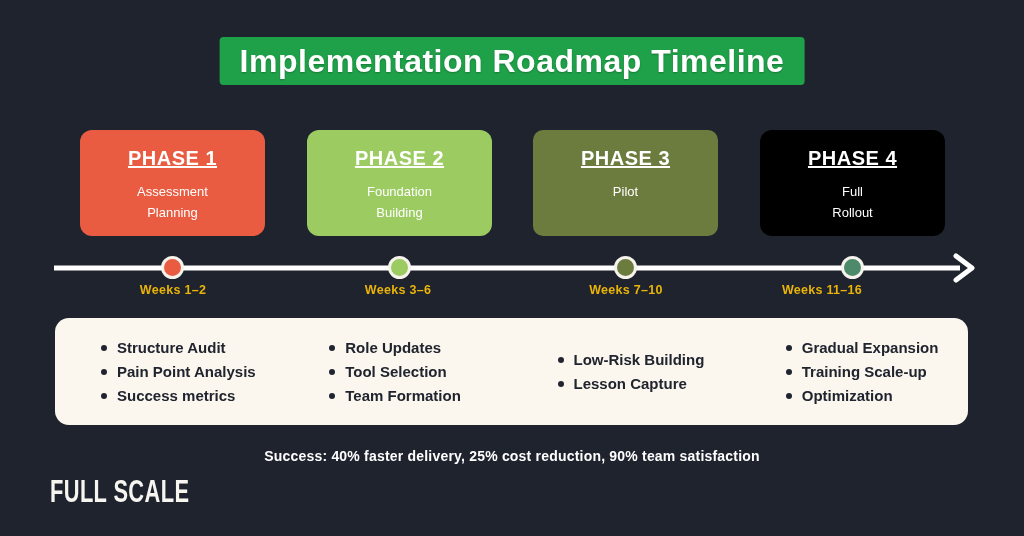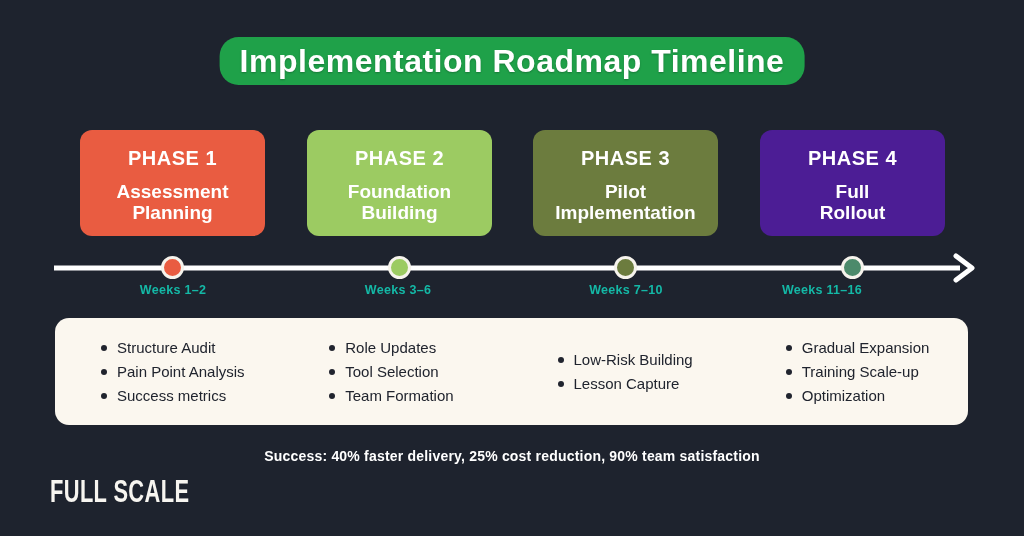--- a/index.html
+++ b/index.html
@@ -16,21 +16,21 @@
   }
 
   
   .title-banner {
     position: absolute;
     left: 50%;
     top: 37px;
     transform: translateX(-50%);
     height: 48px;
     padding: 0 20px;
-    border-radius: 19px;
+    border-radius: 4px;
     display: flex;
     align-items: center;
     justify-content: center;
   }
   .title-banner h1 {
     color: #ffffff;
     font-size: 32px;
     font-weight: 700;
     letter-spacing: 0.5px;
     white-space: nowrap;
@@ -46,29 +46,30 @@
     border-radius: 12px;
     color: #ffffff;
     text-align: center;
     padding-top: 17px;
   }
   .phase-card .phase-label {
     font-size: 20px;
     font-weight: 700;
     letter-spacing: 0.5px;
     margin-bottom: 11px;
+    text-decoration: underline;
   }
   .phase-card .phase-sub {
-    font-size: 19px;
+    font-size: 13px;
     line-height: 21px;
-    font-weight: 700;
+    font-weight: 400;
   }
   .phase-1 { left: 80px; }
   .phase-2 { left: 307px; }
-  .phase-3 { left: 533px; }
+  .phase-3 { left: 533px; border-radius: 10px; }
   .phase-4 { left: 760px; }
 
   
   .timeline-arrow { position: absolute; left: 48px; top: 252px; }
   .timeline-dot {
     position: absolute;
     top: 256px;
     width: 23px;
     height: 23px;
     border: 3px solid #f6f3ec;
@@ -76,21 +77,21 @@
   }
   .dot-1 { left: 161px; }
   .dot-2 { left: 388px; }
   .dot-3 { left: 614px; }
   .dot-4 { left: 841px; }
   .week-label {
     position: absolute;
     top: 283px;
     width: 140px;
     text-align: center;
-    color: #14b8a6;
+    color: #eab308;
     font-size: 12.5px;
     font-weight: 700;
     letter-spacing: 0.3px;
   }
   .week-1 { left: 103px; }
   .week-2 { left: 328px; }
   .week-3 { left: 556px; }
   .week-4 { left: 752px; }
 
   
@@ -98,20 +99,21 @@
     position: absolute;
     left: 55px;
     top: 318px;
     width: 913px;
     height: 107px;
     border-radius: 14px;
     display: grid;
     grid-template-columns: repeat(4, 1fr);
     align-items: center;
     padding: 6px 0;
+    font-weight: bold;
   }
   .details-column { padding-left: 44px; list-style: none; }
   .details-column li {
     position: relative;
     font-size: 15px;
     line-height: 24px;
     color: #20242e;
     padding-left: 18px;
     white-space: nowrap;
   }
@@ -173,24 +175,23 @@
     <div class="phase-label">PHASE 2</div>
     <div class="phase-sub">
       <div>Foundation</div>
       <div>Building</div>
     </div>
   </div>
   <div class="phase-card phase-3" style="background: rgb(108, 124, 62);">
     <div class="phase-label">PHASE 3</div>
     <div class="phase-sub">
       <div>Pilot</div>
-      <div>Implementation</div>
-    </div>
-  </div>
-  <div class="phase-card phase-4" style="background: #4c1d95;">
+    </div>
+  </div>
+  <div class="phase-card phase-4" style="background: #000000;">
     <div class="phase-label">PHASE 4</div>
     <div class="phase-sub">
       <div>Full</div>
       <div>Rollout</div>
     </div>
   </div>
 
   <svg class="timeline-arrow" width="932" height="32" viewBox="0 0 932 32">
     <line x1="6" y1="16" x2="912" y2="16" stroke="#ffffff" stroke-width="5"></line>
     <polyline points="908,4 924,16 908,28" fill="none" stroke="#ffffff" stroke-width="5" stroke-linecap="round" stroke-linejoin="round"></polyline>

